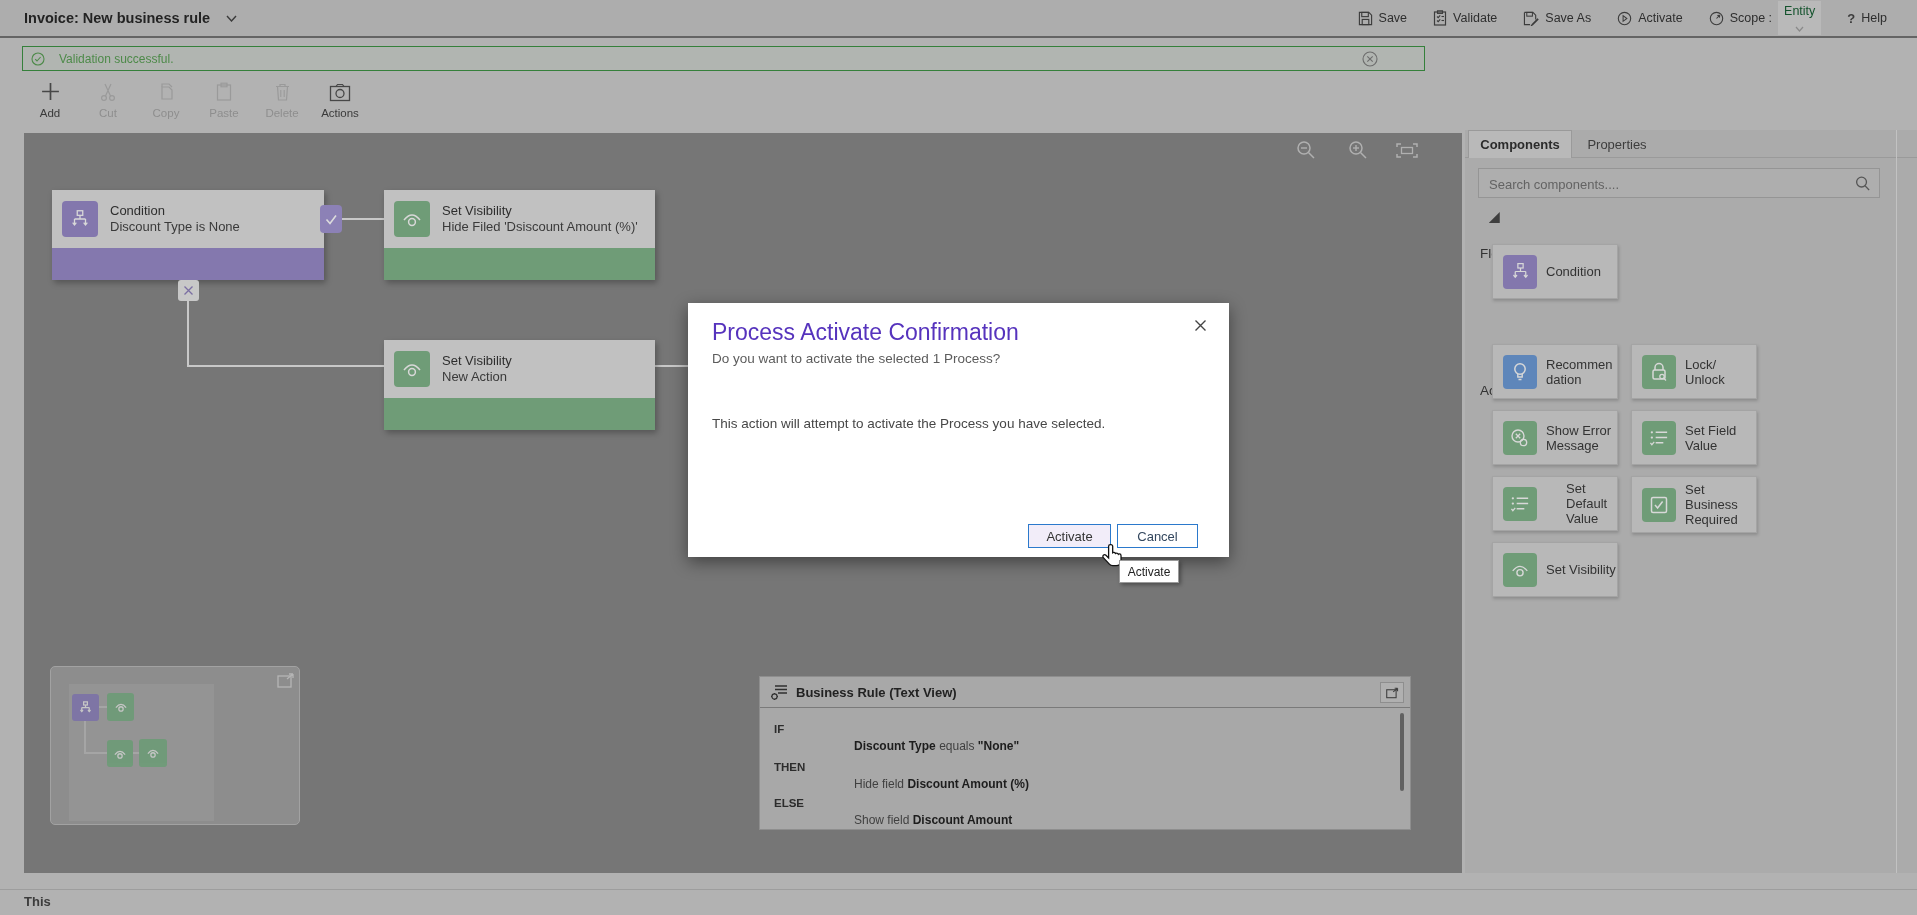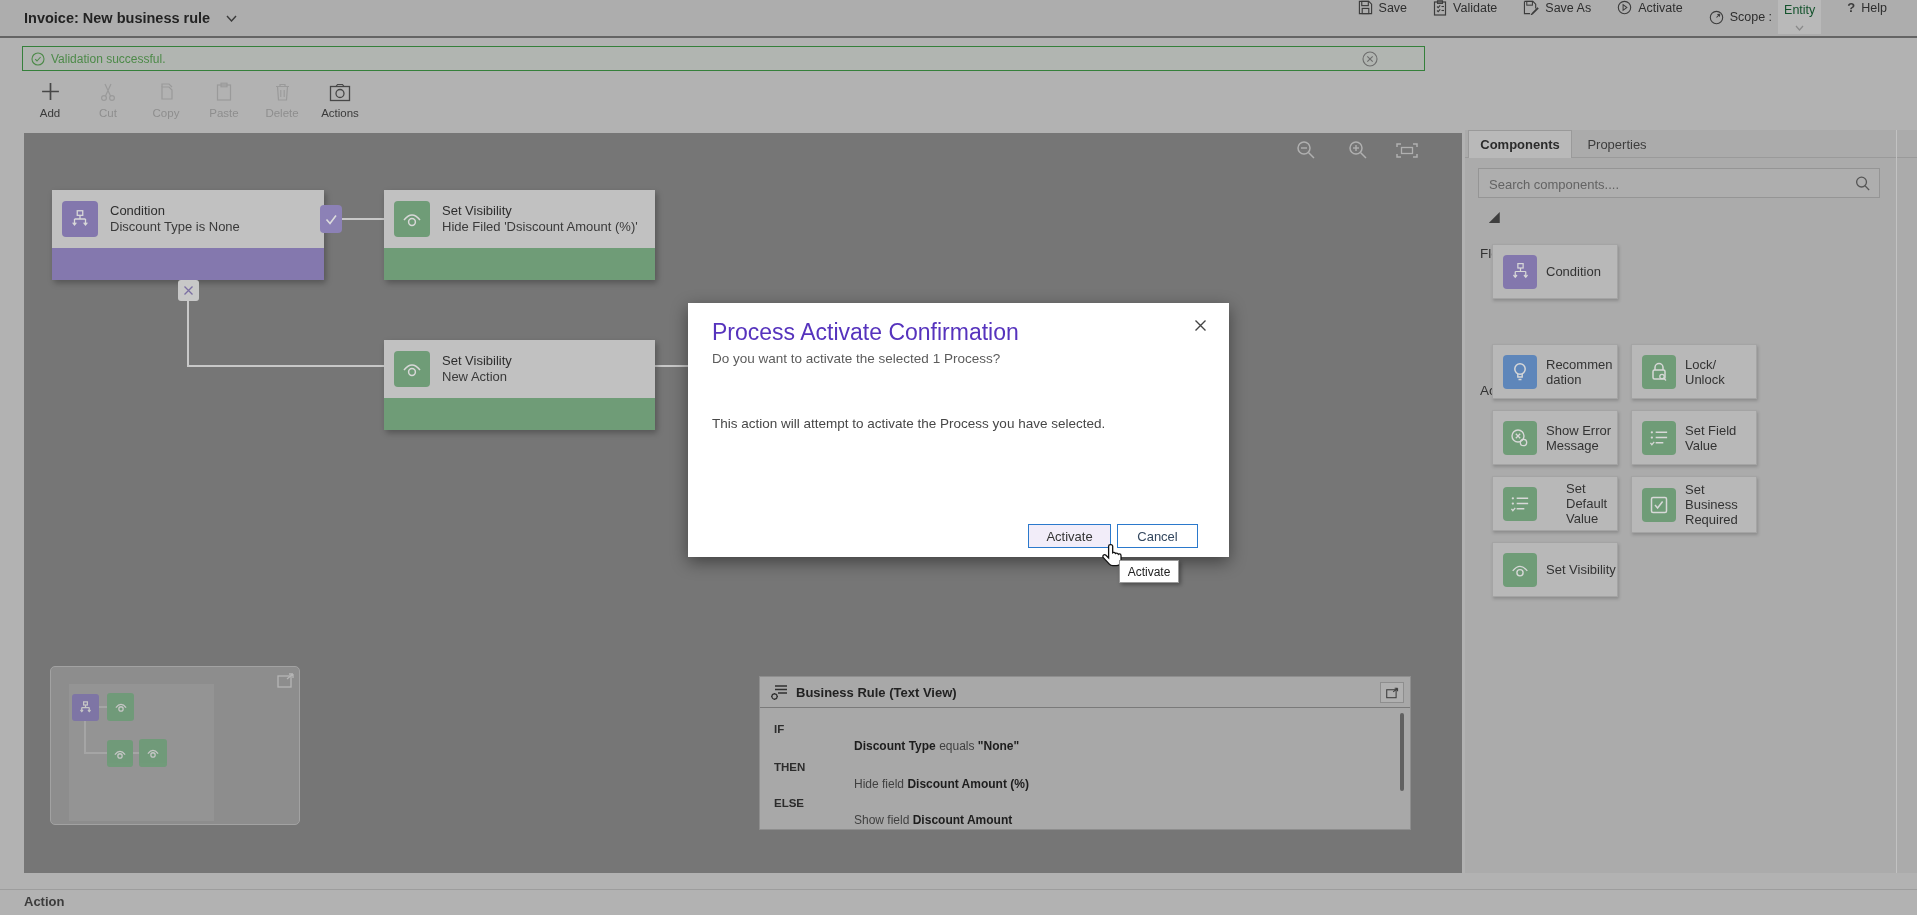--- a/index.html
+++ b/index.html
@@ -3,28 +3,28 @@
 <meta charset="utf-8">
 <style>
   html,body{margin:0;padding:0;background:#b2b2b2;font-family:"Liberation Sans",sans-serif;}
   #stage{position:relative;width:1917px;height:915px;background:#b2b2b2;overflow:hidden;}
   .abs{position:absolute;}
   svg{display:block;}
 
   
   #topbar{left:0;top:0;width:1917px;height:38px;background:#adadad;border-bottom:2px solid #646464;box-sizing:border-box;display:flex;align-items:center;}
   #title{margin-left:24px;font-size:14.5px;font-weight:700;color:#232323;display:flex;align-items:center;gap:16px;cursor:default;}
-  #cmds{position:absolute;right:30px;top:0;height:36px;display:flex;align-items:flex-start;gap:26px;}
+  #cmds{position:absolute;right:30px;top:0;height:36px;display:flex;align-items:center;gap:26px;}
   .cmd{display:flex;align-items:center;gap:6px;font-size:12.5px;color:#2e2e2e;cursor:default;}
   .cmd .ic{color:#3c3c3c;}
   .scope-box{background:#b9b9b9;padding:3px 6px;display:flex;align-items:center;gap:8px;color:#14532d;flex-direction:column;}
 
   
   #banner{left:22px;top:46px;width:1403px;height:25px;background:#b1b5b1;border:1px solid #35803b;box-sizing:border-box;display:flex;align-items:center;}
-  #banner .msg{font-size:12px;color:#4d8a49;margin-left:6px;}
+  #banner .msg{font-size:12px;color:#4d8a49;margin-left:14px;}
   #banner .chk{margin-left:8px;color:#4d8a49;}
   #banner-close{position:absolute;left:1338px;top:3px;color:#6d6d6d;cursor:default;}
 
   
   .tool{top:78px;width:58px;text-align:center;color:#3a3a3a;}
   .tool .ic{height:24px;display:flex;align-items:flex-end;justify-content:center;color:#474747;}
   .tool .lbl{font-size:11.5px;margin-top:5px;}
   .tool.disabled{color:#8e8e8e;}
   .tool.disabled .ic{color:#9a9a9a;}
 
@@ -537,15 +537,15 @@
   <div class="abs" style="left:1100px;top:543px;">
     <svg width="26" height="30" viewBox="0 0 24 28">
         <path d="M9.5 1.5c-.9 0-1.6.7-1.6 1.6V14l-2.5-2.5c-.7-.7-1.7-.7-2.4 0-.6.6-.6 1.6 0 2.2l5.6 6c.8.9 2 1.4 3.2 1.4h3.2c2.5 0 4.5-2 4.5-4.5v-4.8c0-.9-.7-1.6-1.5-1.6-.4 0-.8.2-1 .4-.2-.7-.8-1.2-1.6-1.2-.4 0-.8.2-1.1.4-.3-.6-.9-1-1.6-1-.4 0-.7.1-1 .3V3.1c0-.9-.7-1.6-1.6-1.6z" fill="#ffffff" stroke="#111" stroke-width="1.2"></path>
       </svg>
   </div>
   <div id="tooltip" class="abs">
     <span>Activate</span>
   </div>
 
   <div id="status-div" class="abs"></div>
-  <div id="status" class="abs">Action</div>
+  <div id="status" class="abs">This</div>
 
 </div>
 
 </body></html>

